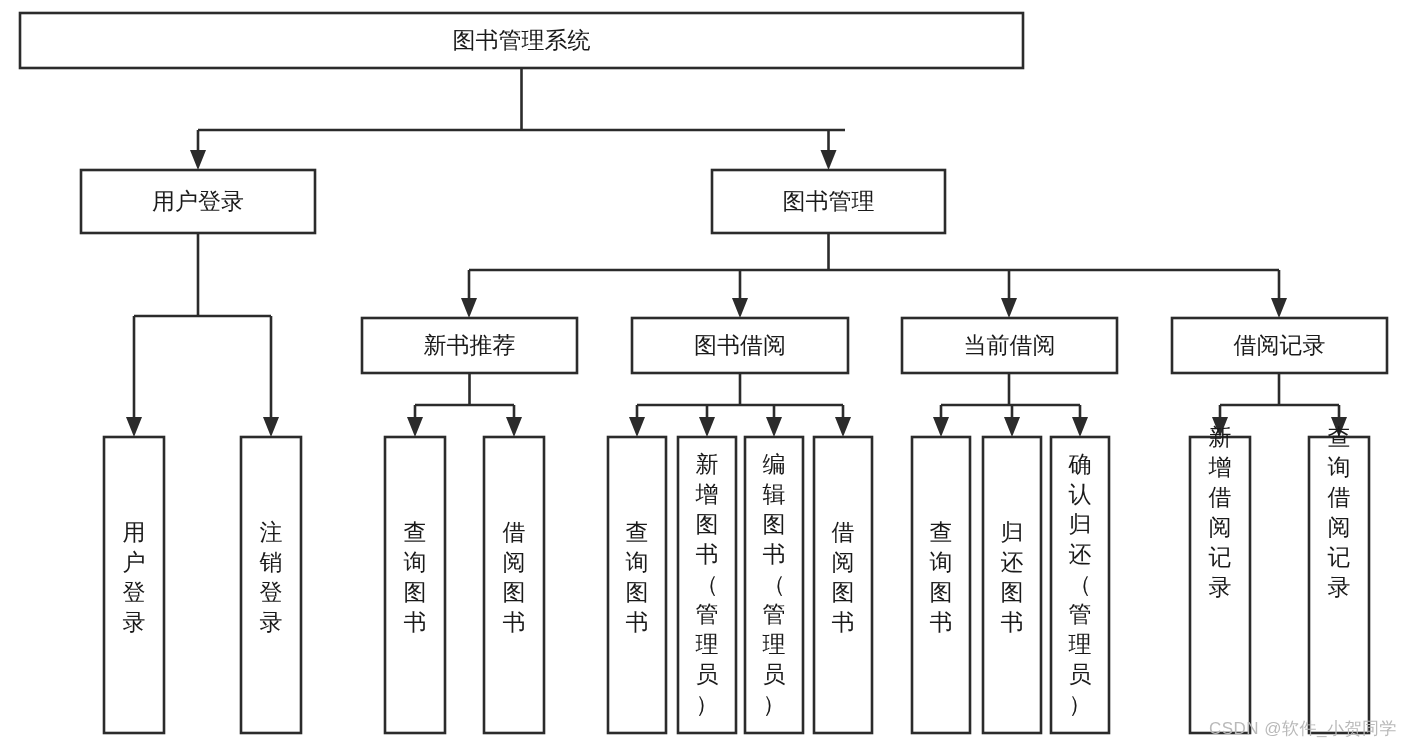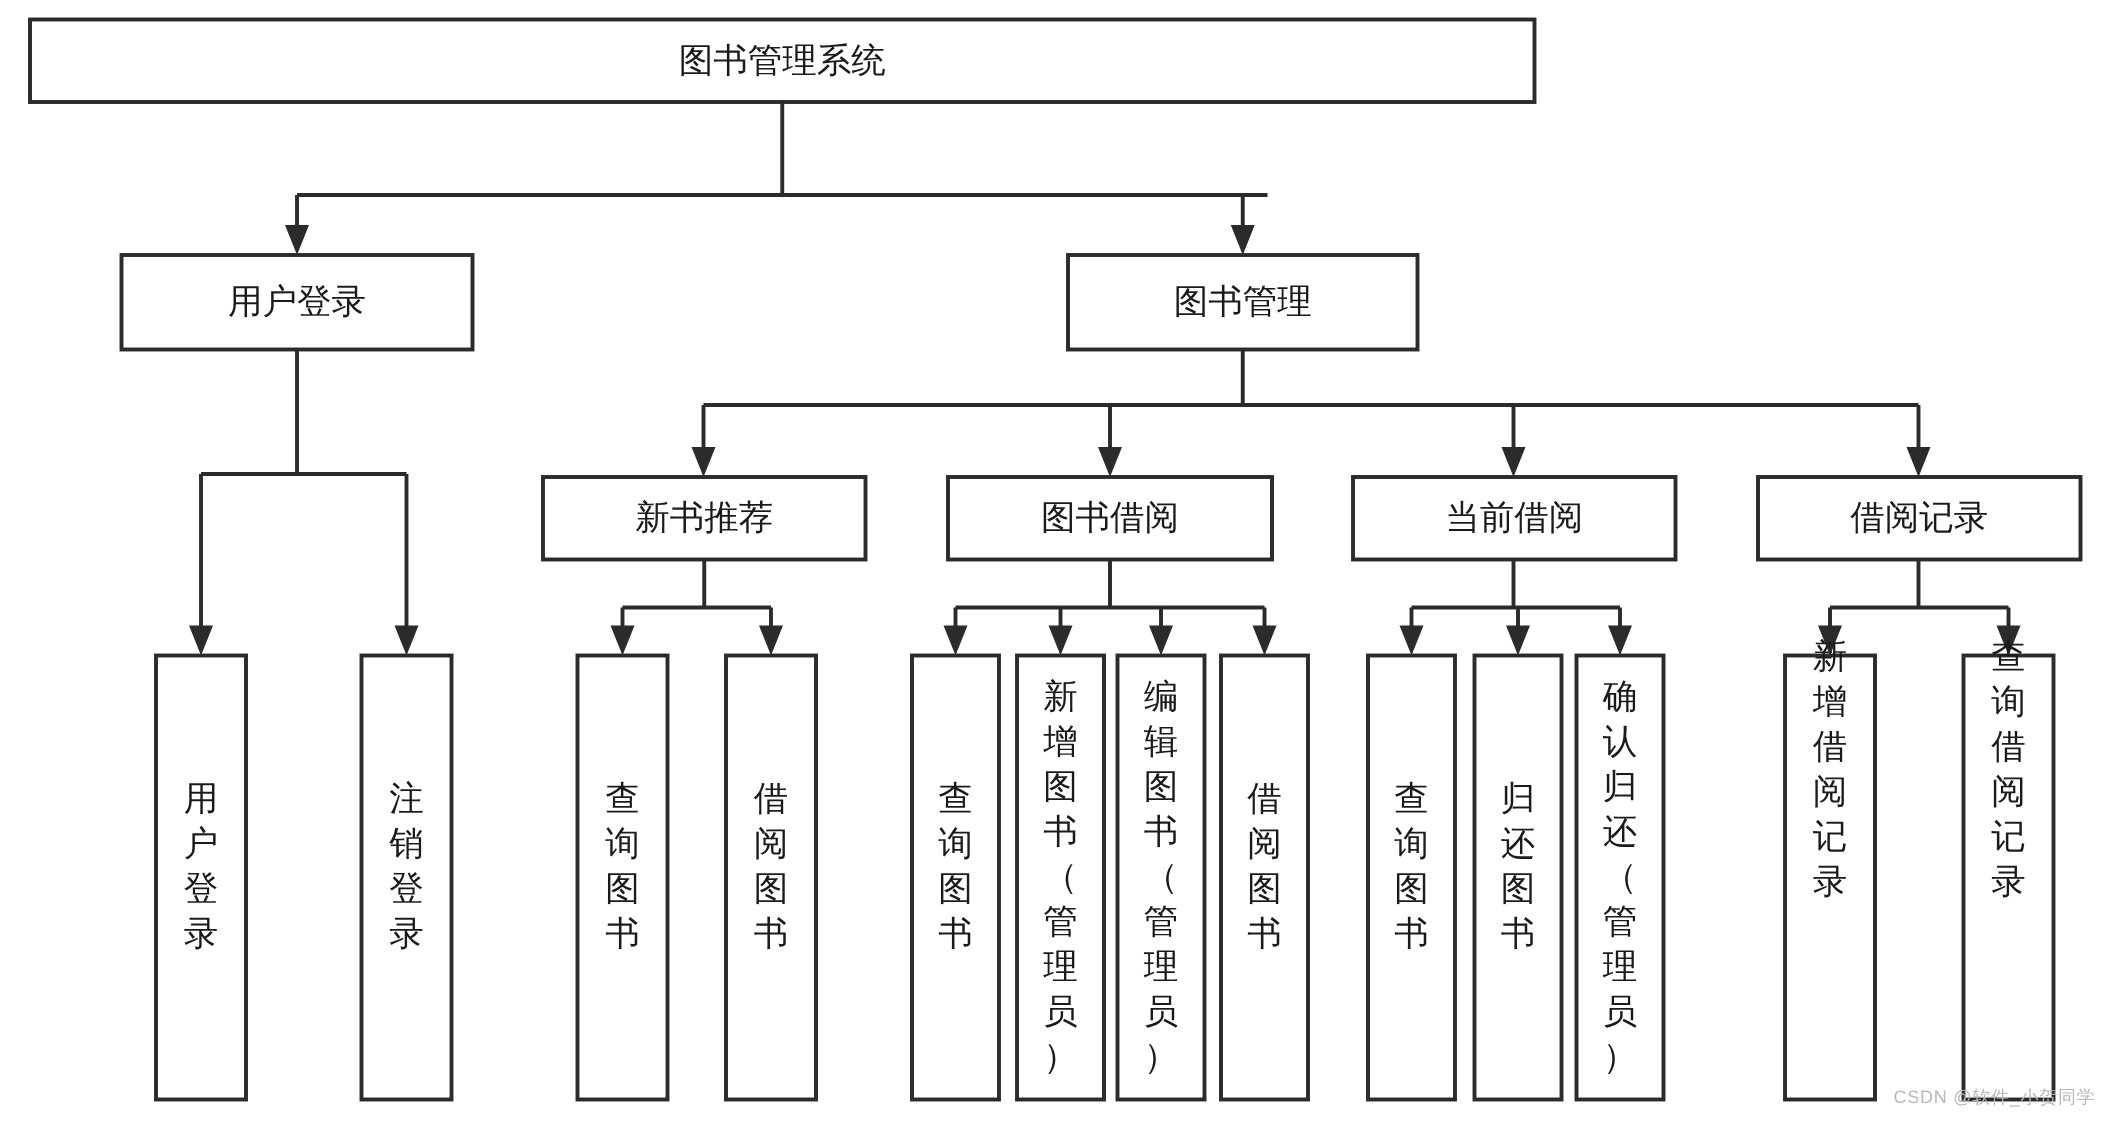--- a/index.html
+++ b/index.html
@@ -51,21 +51,21 @@
     font-family: "Liberation Sans", "DejaVu Sans", sans-serif;
     font-size: 23px;
     fill: #1a1a1a;
     text-anchor: middle;
   }
   .watermark {
     position: absolute;
     right: 8px;
     bottom: 7px;
     font-family: "Liberation Sans", "DejaVu Sans", sans-serif;
-    font-size: 12px;
+    font-size: 17px;
     color: #b9b9b9;
     letter-spacing: 0.5px;
     white-space: nowrap;
     user-select: none;
   }
 </style>
 </head>
 <body>
 
 <div id="diagram-root">

